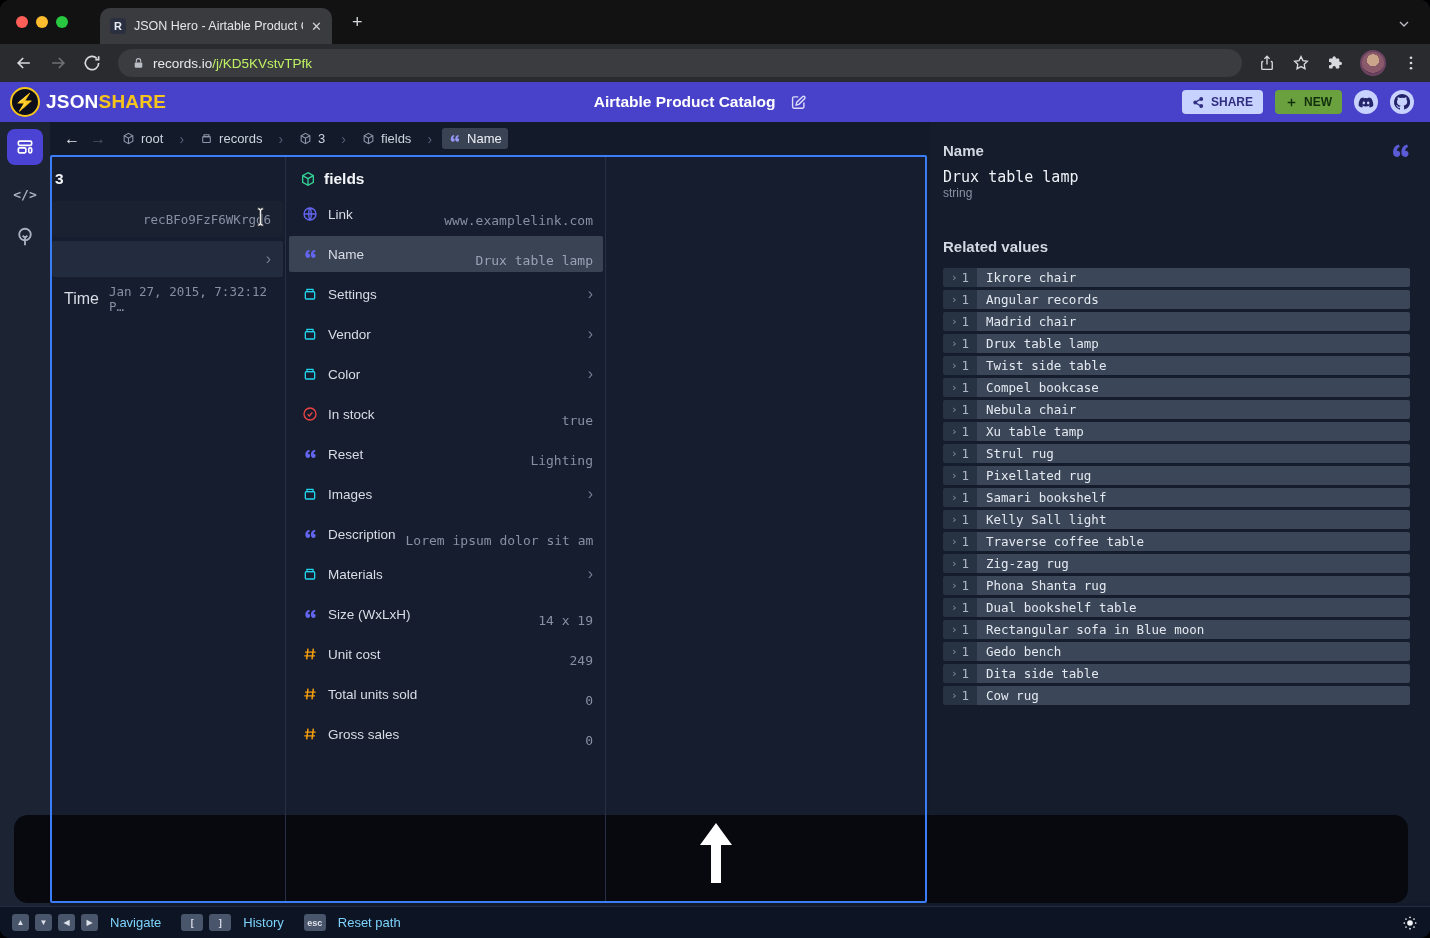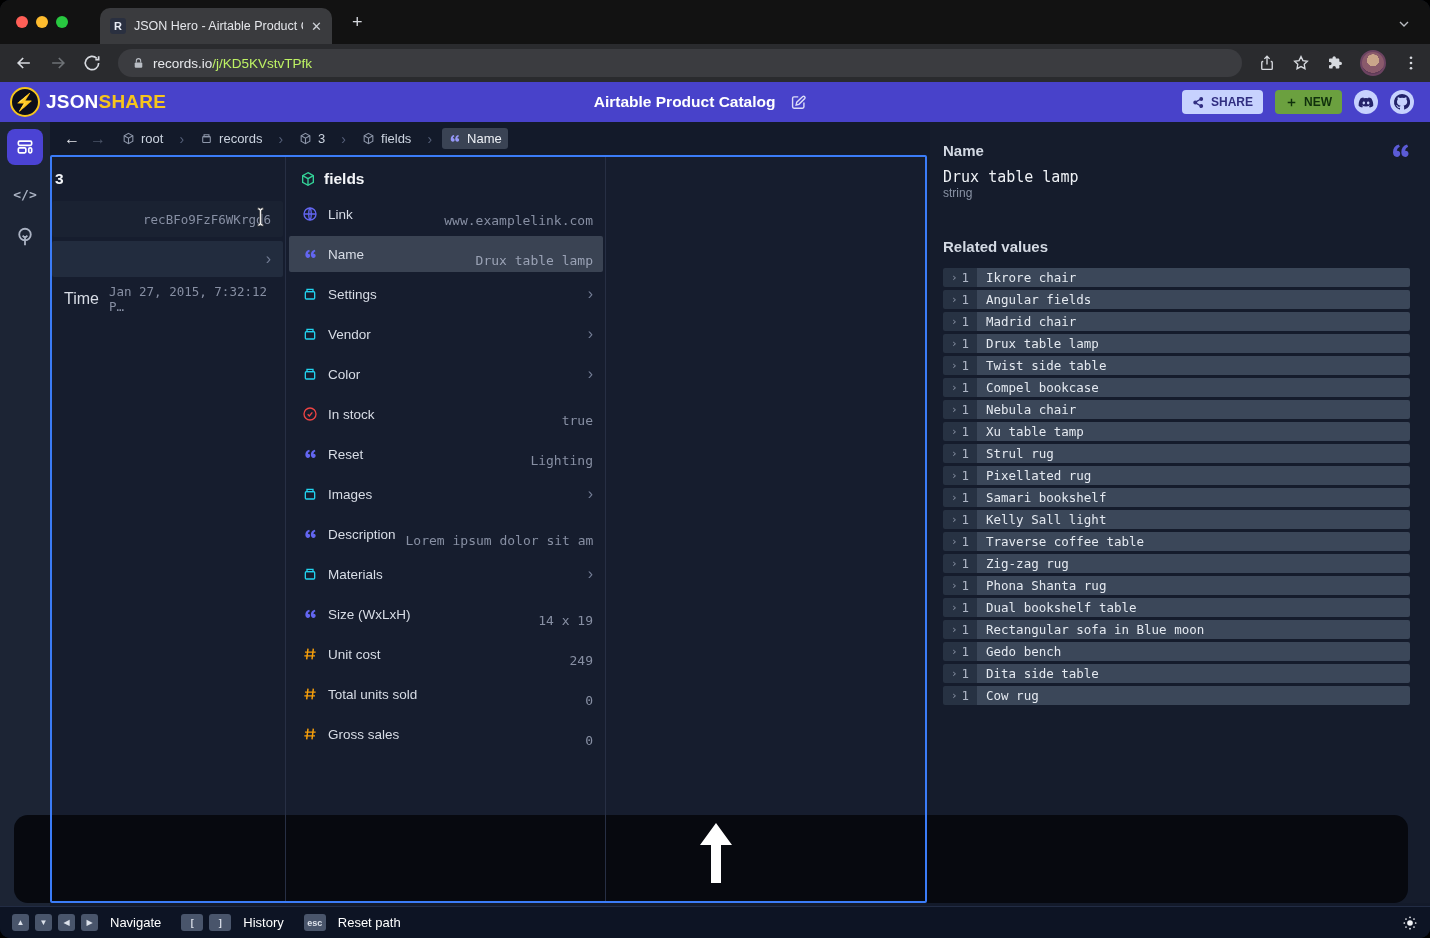--- a/index.html
+++ b/index.html
@@ -136,21 +136,21 @@
               justify-content:center; gap:4px; flex:none; }
   .relbadge .rc { font-size:11px; color:#8a93a5; }
   .rellabel { flex:1; background:#3b4759; color:#e4e9f0; display:flex; align-items:center; padding-left:9px; }
 
   
   .statusbar { position:absolute; left:0; top:906px; width:100%; height:32px; background:#0d1424;
                border-top:1px solid #222c44; display:flex; align-items:center; padding-left:12px; gap:6px; z-index:8; }
   .key { width:17px; height:17px; background:#49556b; border-radius:3px; color:#dce1ea; font-size:8px;
          display:flex; align-items:center; justify-content:center; }
   .key.txt { font-size:9px; width:22px; font-weight:bold; }
-  .sb-label { color:#ffffff; font-size:13px; margin:0 14px 0 6px;text-align:center; }
+  .sb-label { color:#7dd3fc; font-size:13px; margin:0 14px 0 6px;text-align:center; }
   .sun { position:absolute; right:12px; top:8px; width:16px; height:16px; color:#f2f4f8; }
 
   
   .ibeam { position:absolute; left:253px; top:206px; z-index:9; }
 </style>
 </head>
 <body>
 
 <div class="app">
 
@@ -545,21 +545,21 @@
               <span class="rc">›</span>
               <span>1</span>
             </span>
             <span class="rellabel">Ikrore chair</span>
           </div>
           <div class="relrow">
             <span class="relbadge">
               <span class="rc">›</span>
               <span>1</span>
             </span>
-            <span class="rellabel">Angular fields</span>
+            <span class="rellabel">Angular records</span>
           </div>
           <div class="relrow">
             <span class="relbadge">
               <span class="rc">›</span>
               <span>1</span>
             </span>
             <span class="rellabel">Madrid chair</span>
           </div>
           <div class="relrow">
             <span class="relbadge">

